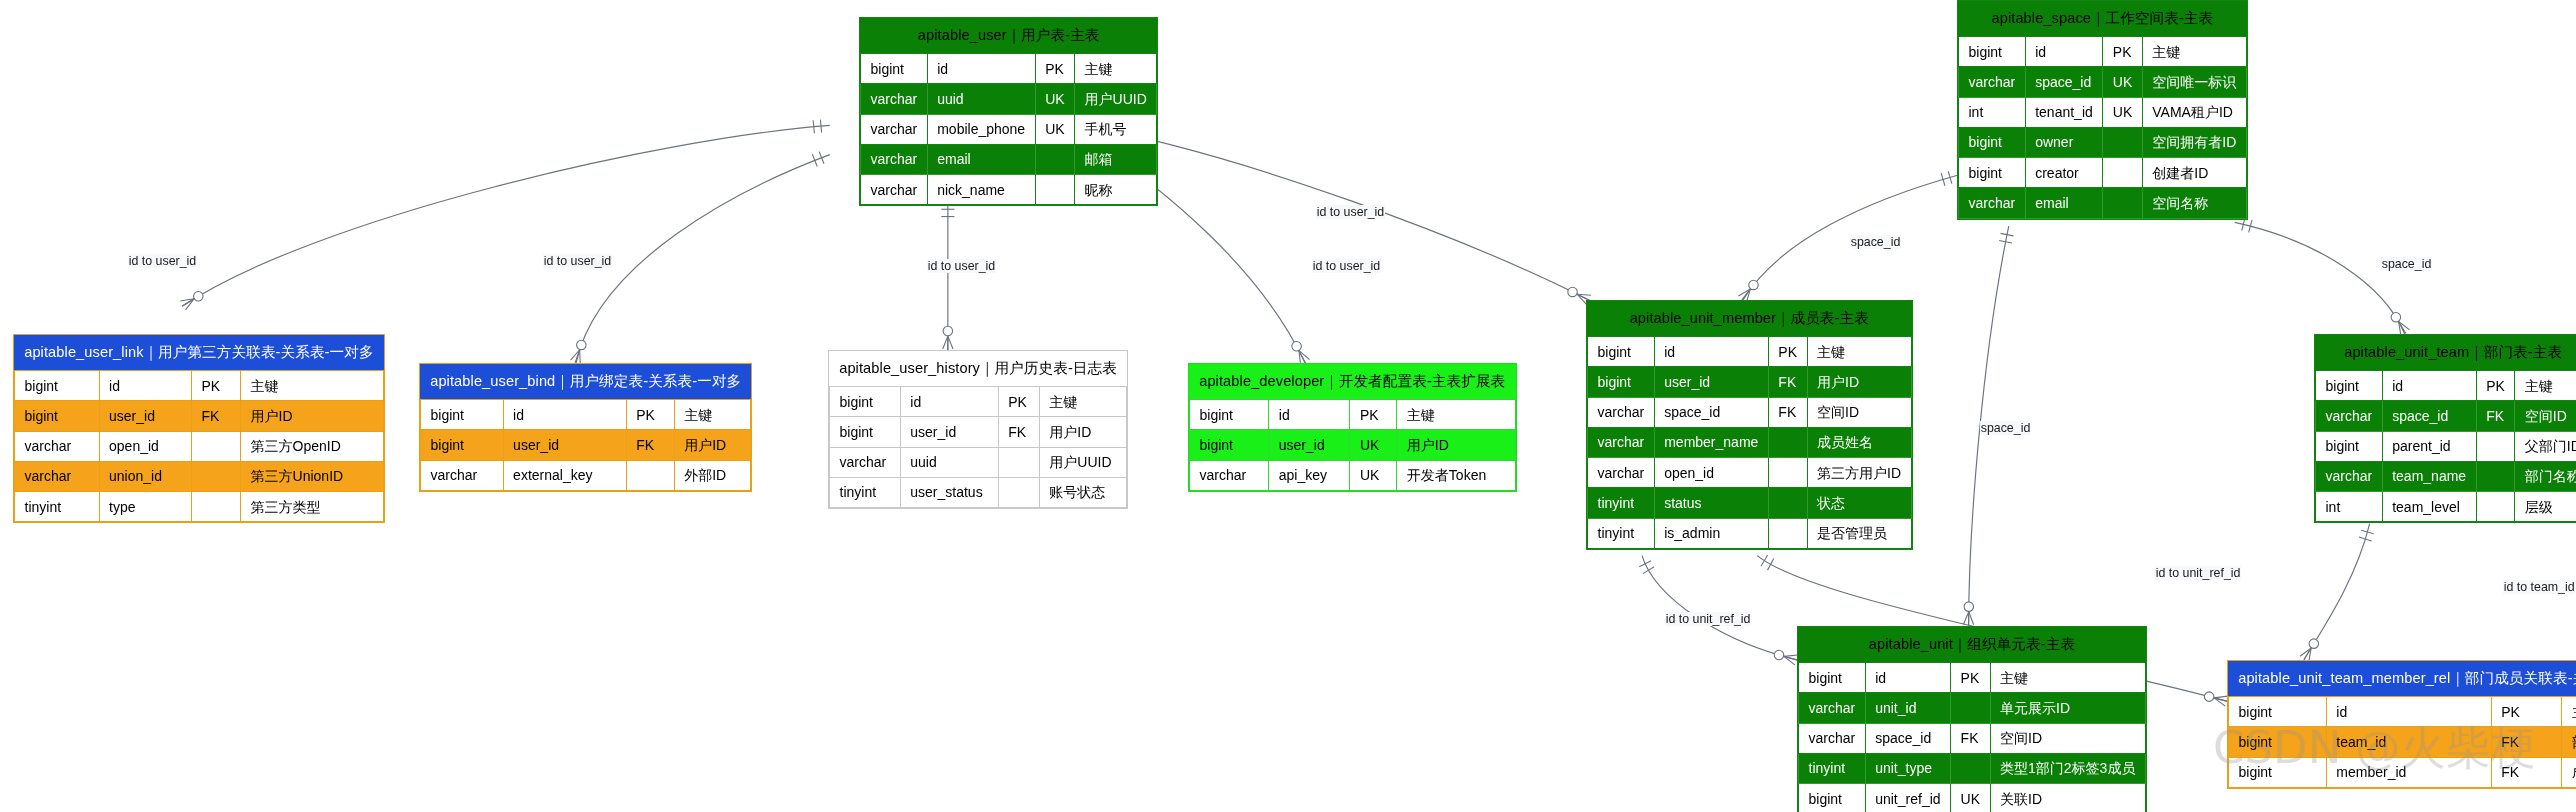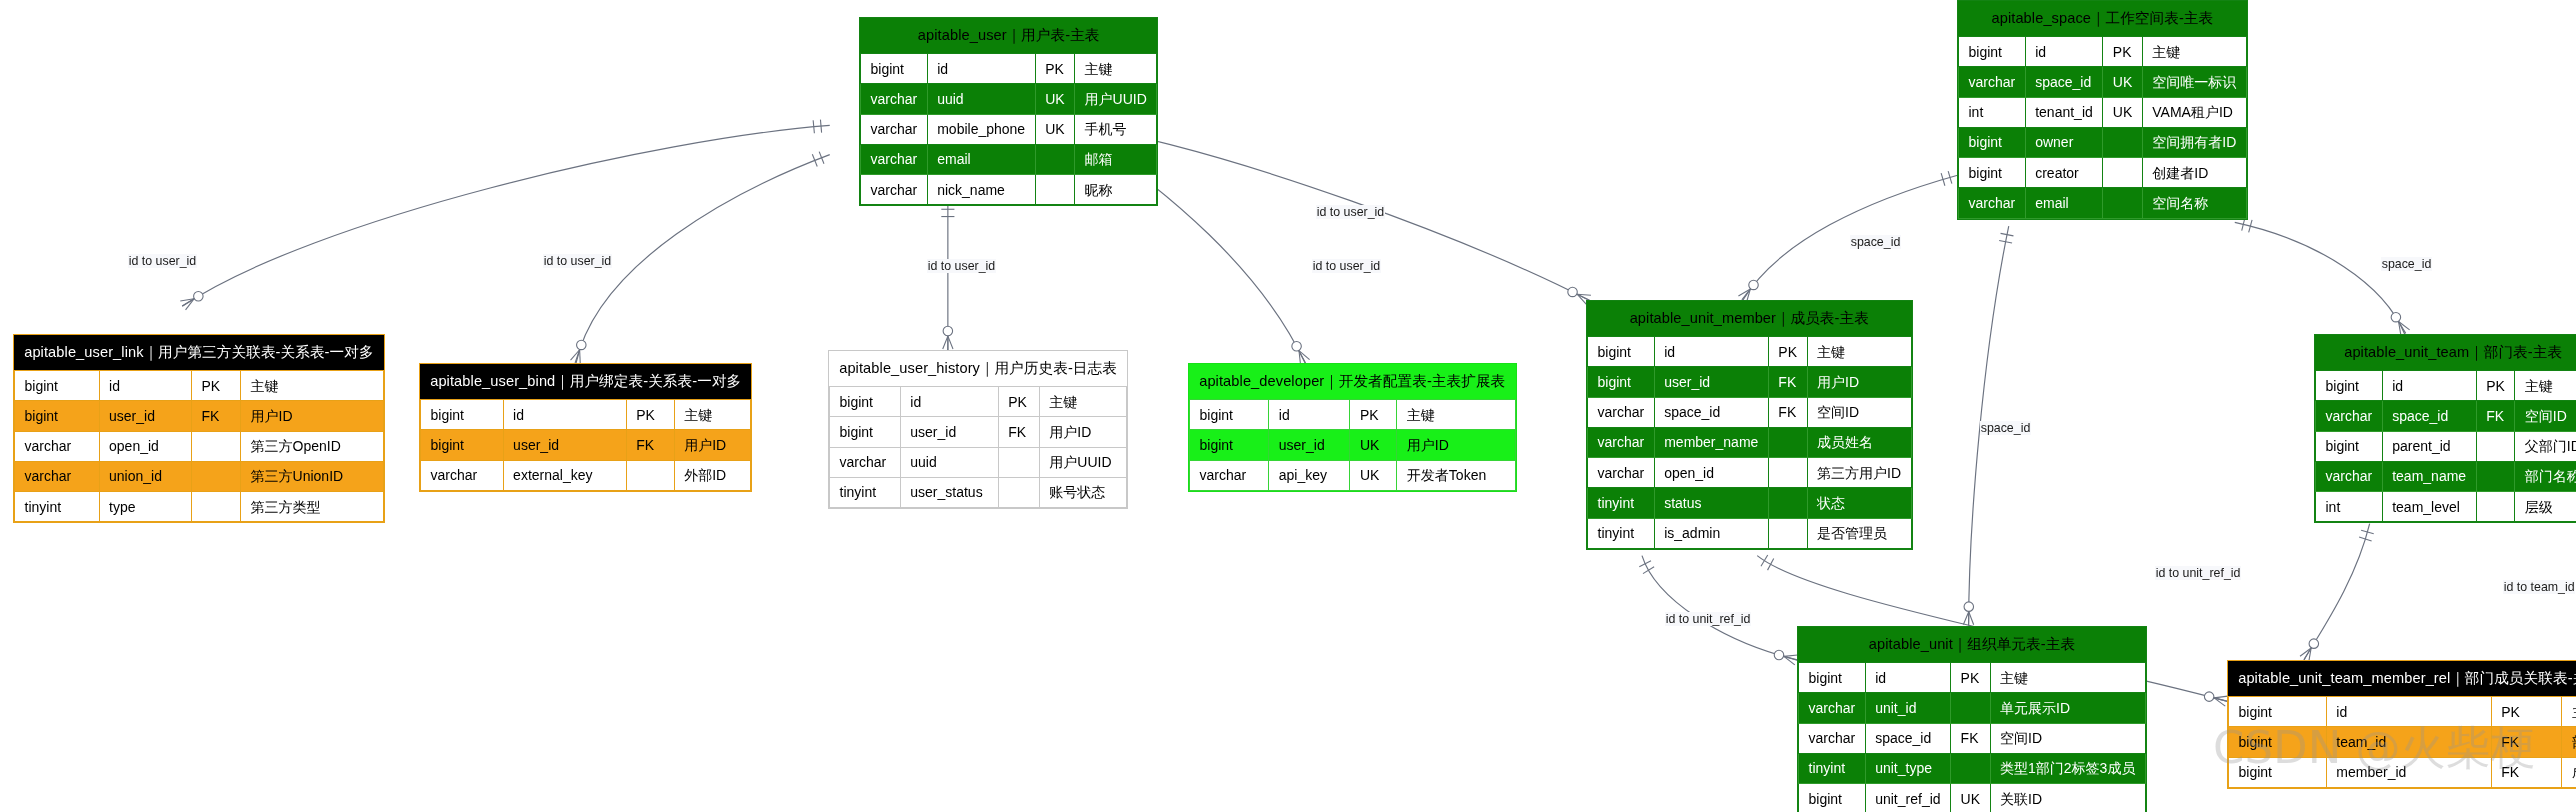--- a/index.html
+++ b/index.html
@@ -55,21 +55,21 @@
   .th-green tr.alt td { background: #0b8006; color: #ffffff; border-color: #2f9a2a; }
 
   
   .th-lime { border: 1.5px solid #18e018; background: #ffffff; }
   .th-lime .ent-title { background: #18f018; color: #000000; }
   .th-lime td { border: 0.7px solid #36d436; color: #000000; background: #ffffff; }
   .th-lime tr.alt td { background: #18f018; color: #000000; border-color: #36d436; }
 
   
   .th-orange { border: 1.5px solid #e8a117; background: #ffffff; }
-  .th-orange .ent-title { background: #000000; color: #ffffff; }
+  .th-orange .ent-title { background: #1d4ed8; color: #ffffff; }
   .th-orange td { border: 0.7px solid #e8a117; color: #000000; background: #ffffff; }
   .th-orange tr.alt td { background: #f5a31a; color: #000000; border-color: #e8a117; }
 
   
   .th-grey { border: 1.5px solid #c8c8c8; background: #14532d; }
   .th-grey .ent-title { background: #ffffff; color: #000000; }
   .th-grey td { border: 0.7px solid #c8c8c8; color: #000000; background: #ffffff; }
   .th-grey tr.alt td { background: #ffffff; color: #000000; border-color: #c8c8c8; }
 
   .edge-label {

